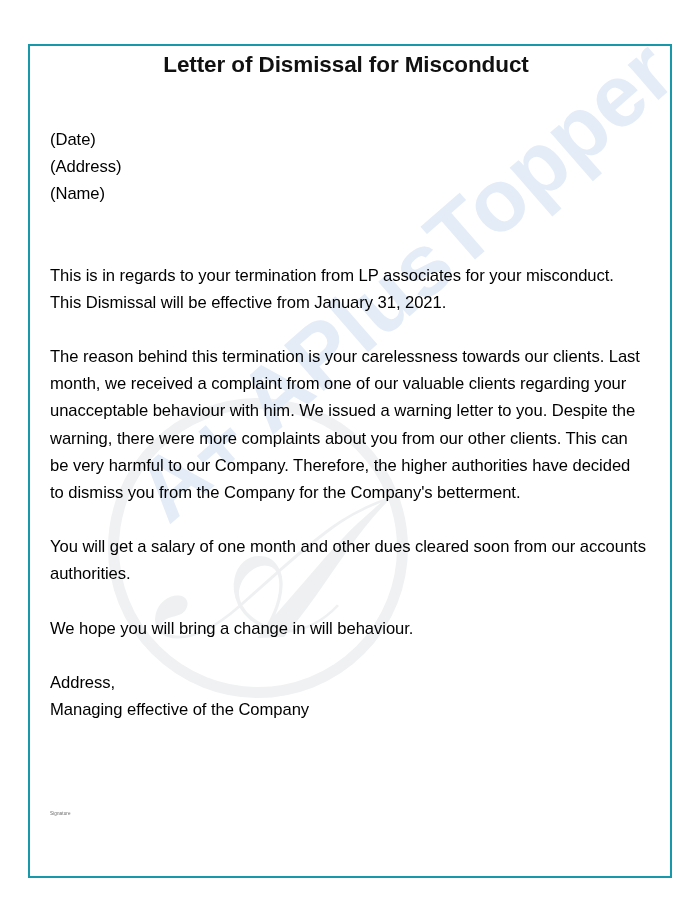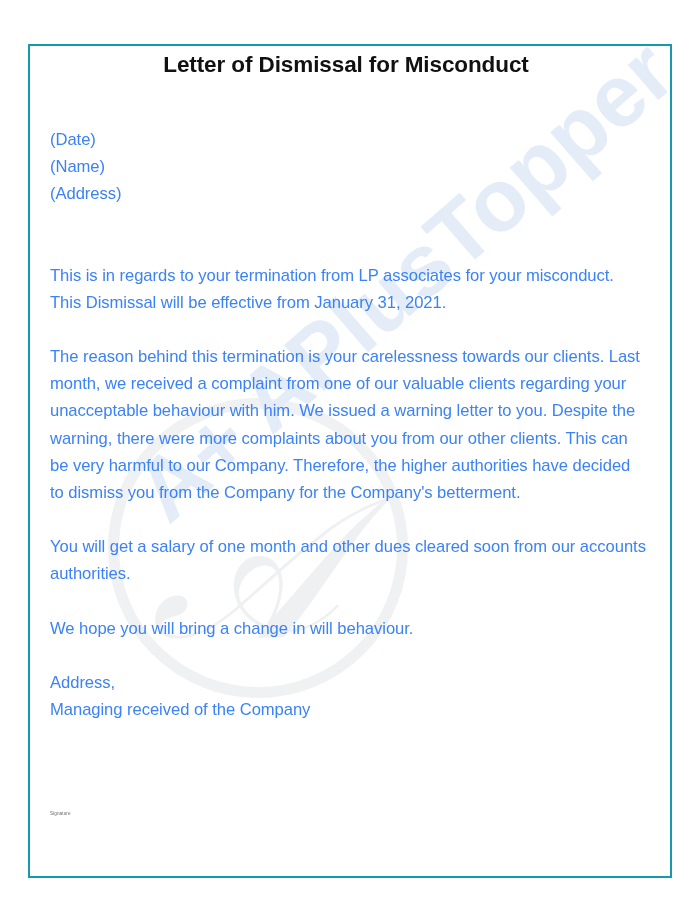--- a/index.html
+++ b/index.html
@@ -101,21 +101,21 @@
     font-weight: 700;
     letter-spacing: -0.1px;
     color: #111111;
     margin: 0 0 48px 0;
     padding-right: 4px;
   }
 
   .letter-block {
     font-size: 16.6px;
     line-height: 27.2px;
-    color: #3b82f6;
+    color: #000000;
     letter-spacing: -0.05px;
     margin: 0;
   }
   .letter-block .ln { display: block; }
 
   .gap-sm { height: 27px; }
   .gap-md { height: 27px; }
 
   #signature-label {
     position: absolute;
@@ -142,22 +142,22 @@
   </div>
 
   <div id="letter-frame"></div>
 
   <div id="letter-content">
 
     <h1 id="letter-title">Letter of Dismissal for Misconduct</h1>
 
     <div class="letter-block">
       <span class="ln">(Date)</span>
+      <span class="ln">(Address)</span>
       <span class="ln">(Name)</span>
-      <span class="ln">(Address)</span>
     </div>
 
     <div class="gap-sm"></div>
 
 
     <div class="gap-sm"></div>
 
     <div class="letter-block">This is in regards to your termination from LP associates for your misconduct. This Dismissal will be effective from January 31, 2021.</div>
 
     <div class="gap-md"></div>
@@ -169,20 +169,20 @@
     <div class="letter-block">You will get a salary of one month and other dues cleared soon from our accounts authorities.</div>
 
     <div class="gap-md"></div>
 
     <div class="letter-block">We hope you will bring a change in will behaviour.</div>
 
     <div class="gap-md"></div>
 
     <div class="letter-block">
       <span class="ln">Address,</span>
-      <span class="ln">Managing received of the Company</span>
+      <span class="ln">Managing effective of the Company</span>
     </div>
 
   </div>
 
   <div id="signature-label">Signature</div>
 
 </div>
 
 </body></html>

